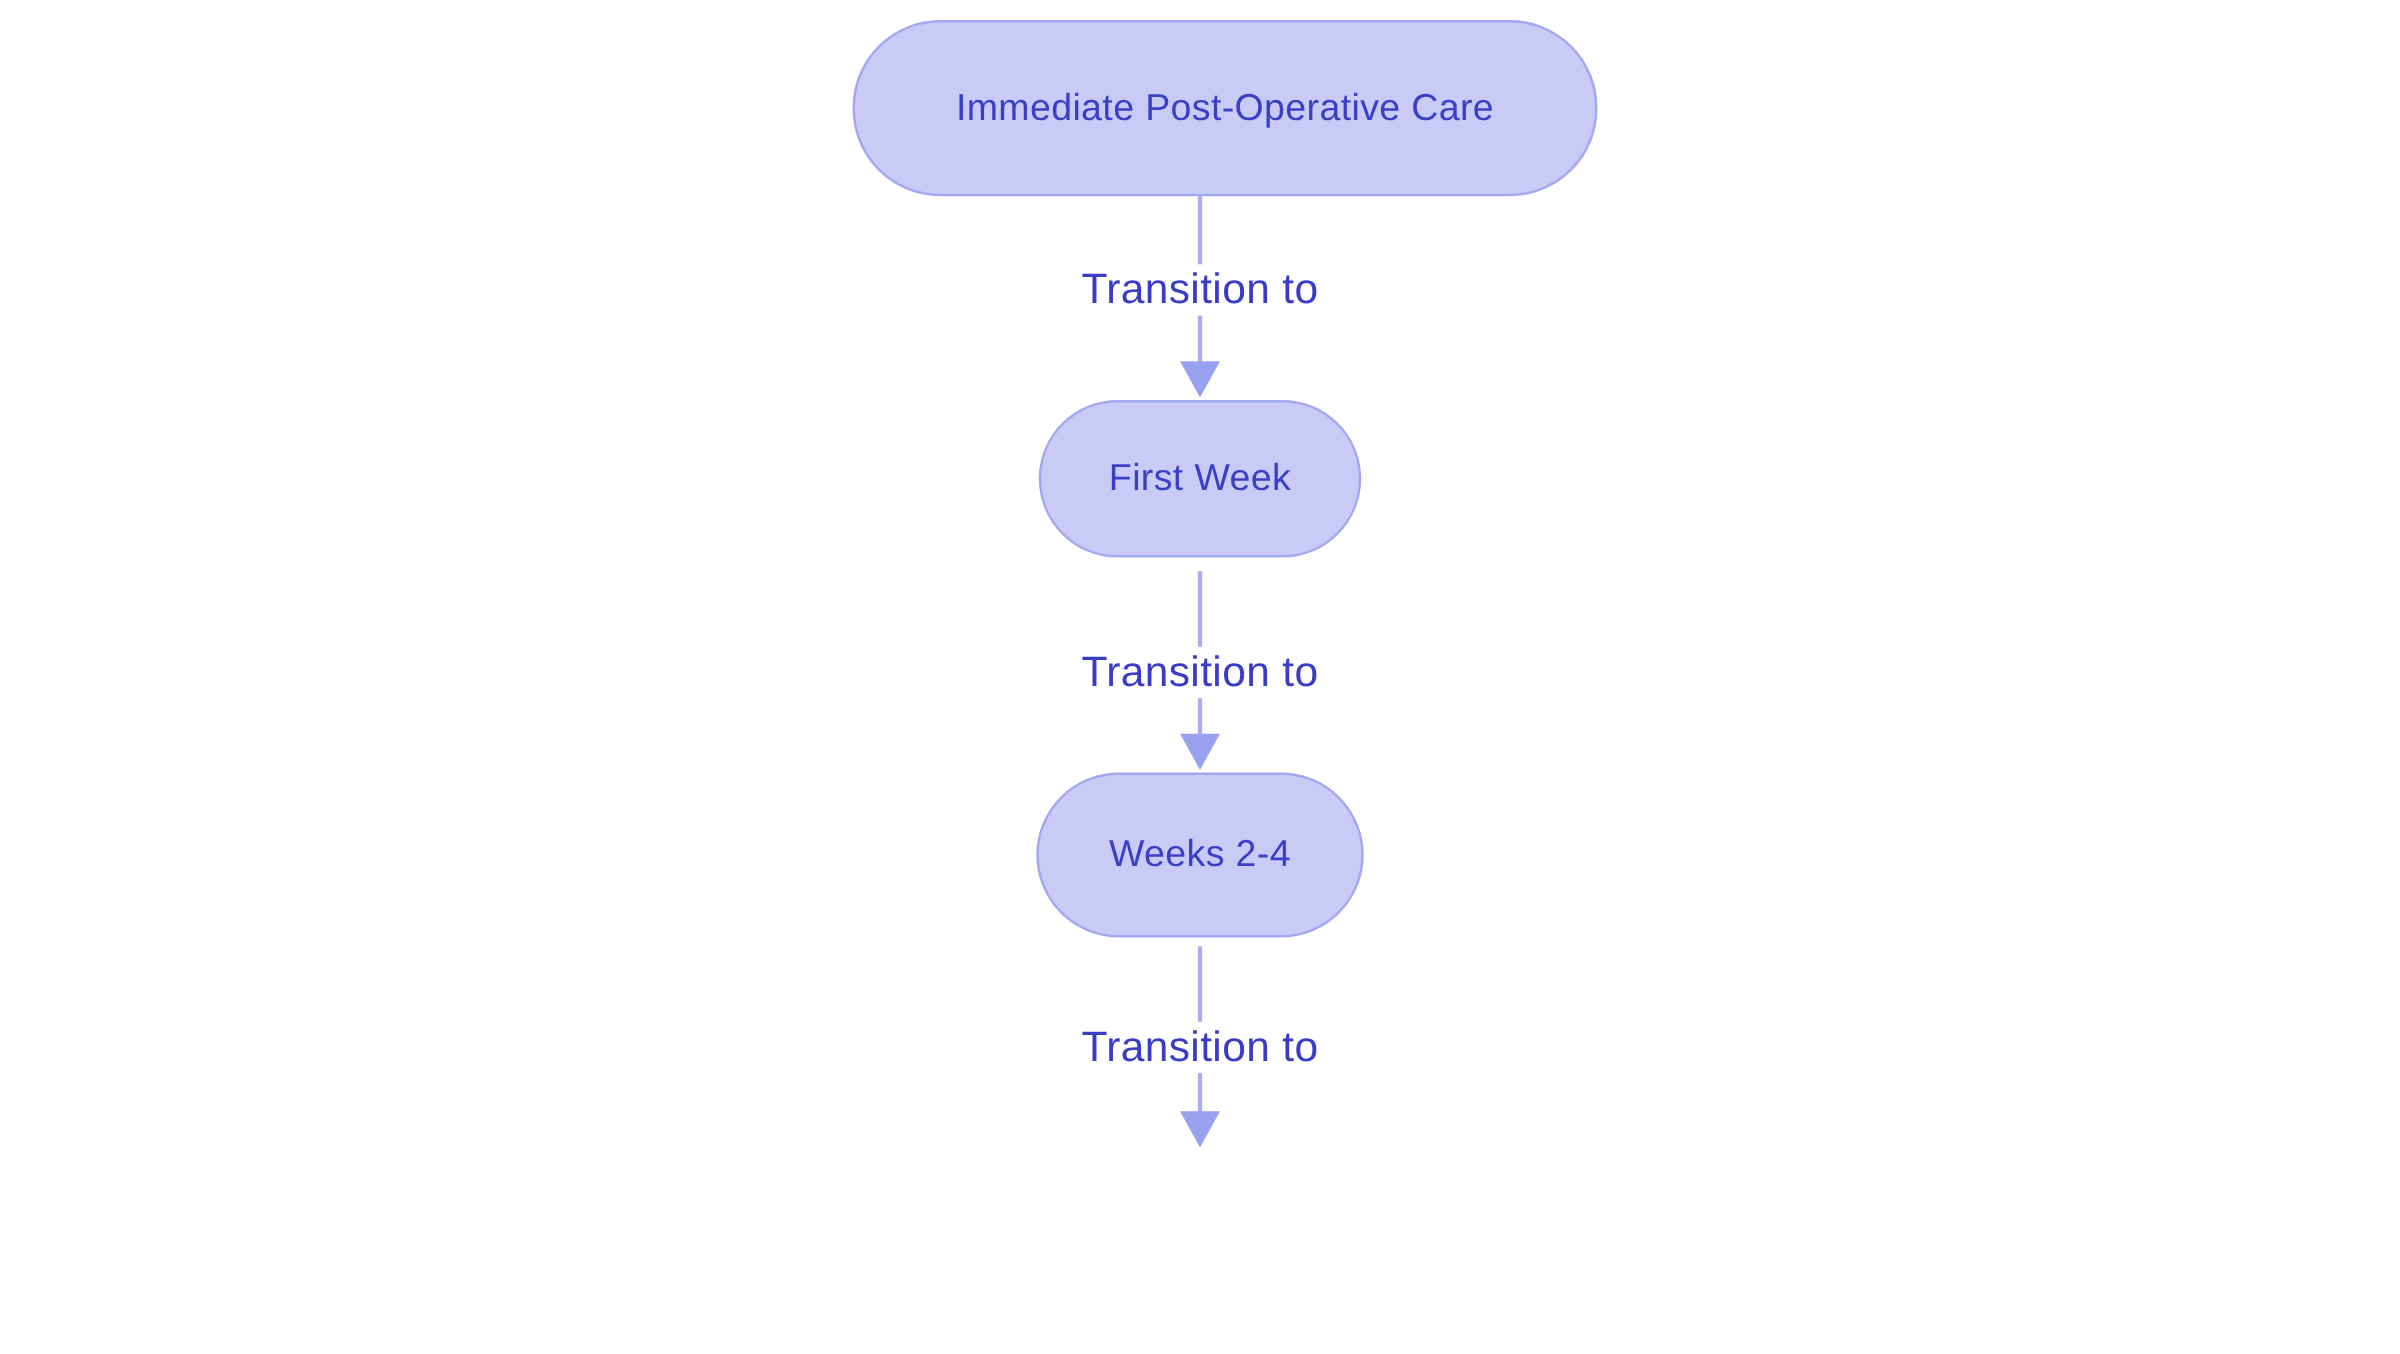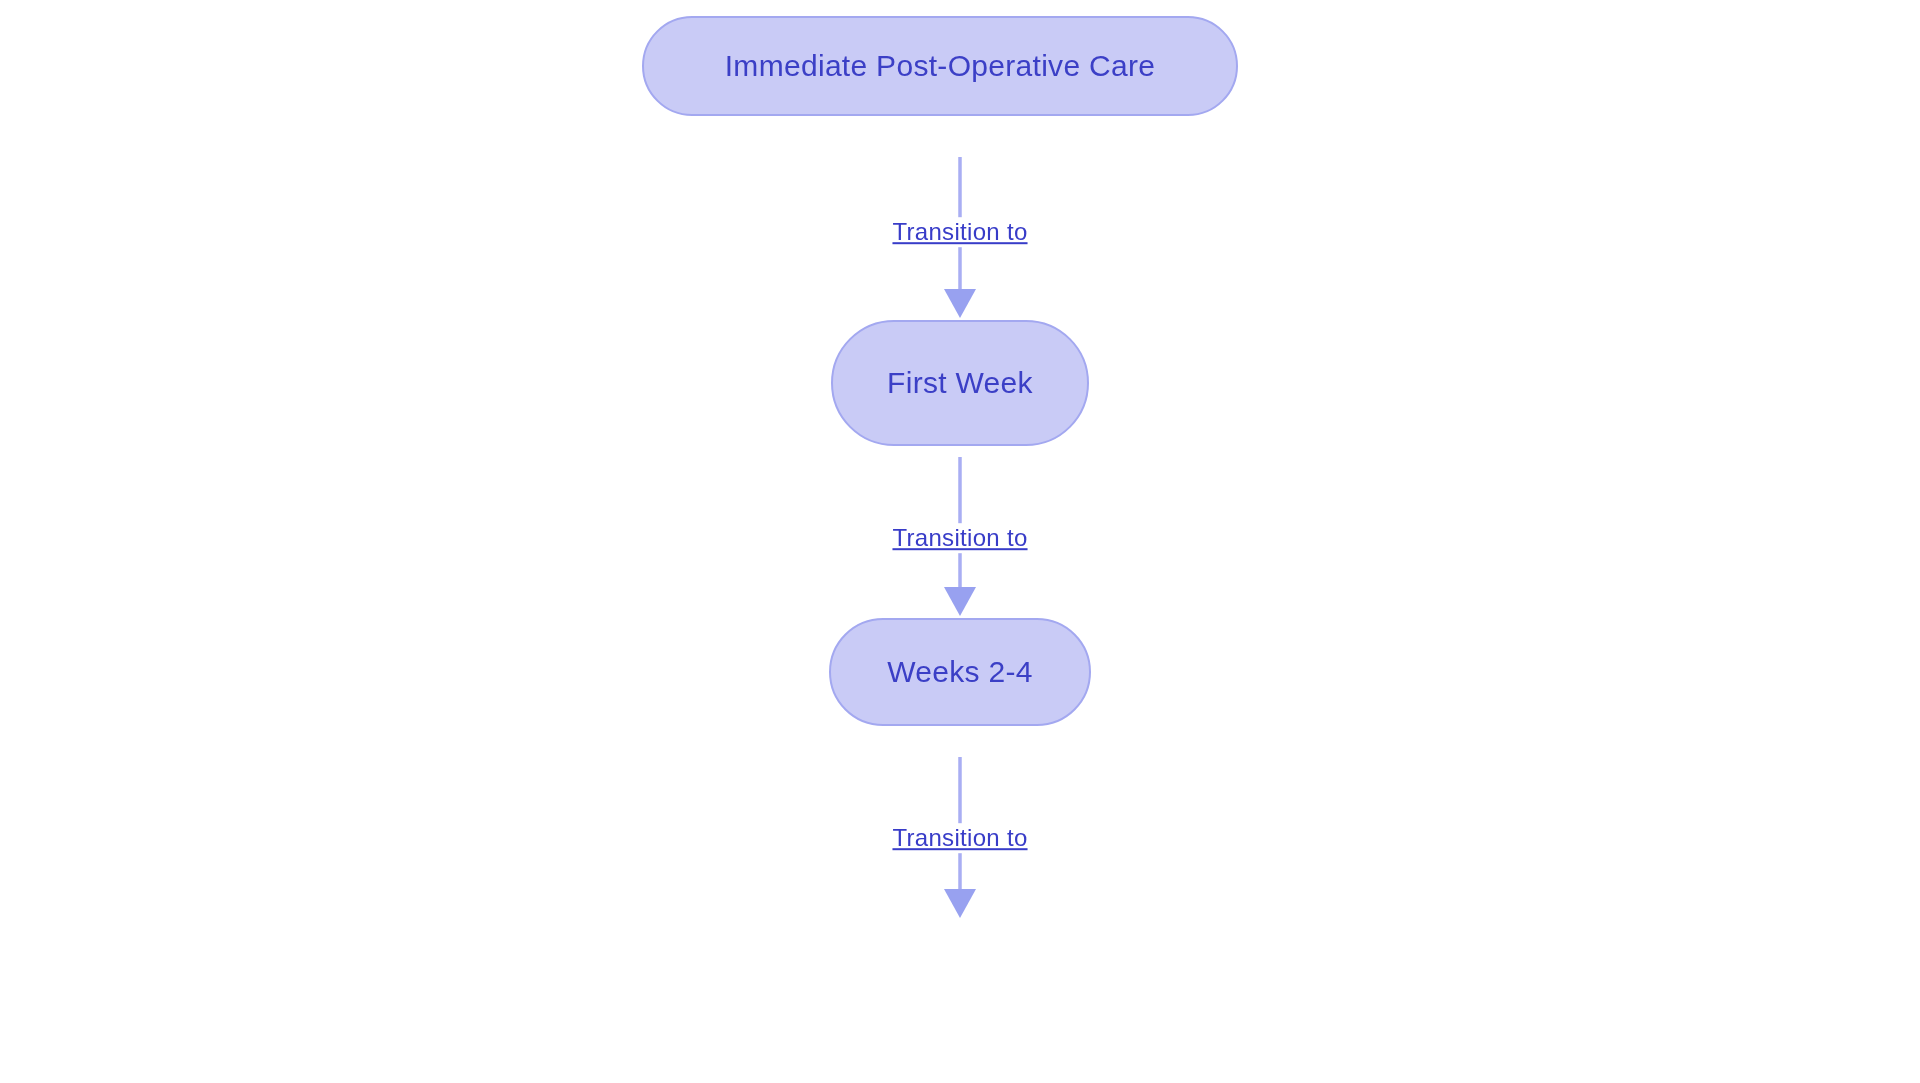--- a/index.html
+++ b/index.html
@@ -44,37 +44,36 @@
     text-align: center;
   }
   .node .node-label {
     color: var(--node-text, #3b3fc6);
     font-size: 30px;
     font-weight: 500;
     letter-spacing: 0.3px;
     line-height: 1.2;
     white-space: nowrap;
   }
-  .node-1 { left: 642px; top: 16px;  width: 596px; height: 100px; }
+  .node-1 { left: 682px; top: 16px;  width: 596px; height: 141px; }
   .node-2 { left: 831px; top: 320px; width: 258px; height: 126px; }
-  .node-3 { left: 829px; top: 618px; width: 262px; height: 108px; }
+  .node-3 { left: 829px; top: 618px; width: 262px; height: 132px; }
   .node-4 { left: 749px; top: 922px; width: 422px; height: 136px; }
 
   .edge-label {
     position: absolute;
     transform: translate(-50%, -50%);
     background: var(--edge-label-bg, #ffffff);
     color: var(--edge-label-text, #383cc8);
-    font-size: 24px;
+    font-size: 34px;
     font-weight: 500;
     letter-spacing: 0.3px;
     line-height: 1.15;
     padding: 1px 8px;
     white-space: nowrap;
-    text-decoration: underline;
   }
   .edge-label-1 { left: 960px; top: 232px; }
   .edge-label-2 { left: 960px; top: 538px; }
   .edge-label-3 { left: 960px; top: 838px; }
 </style>
 </head>
 <body>
 
 <div class="canvas">
 

